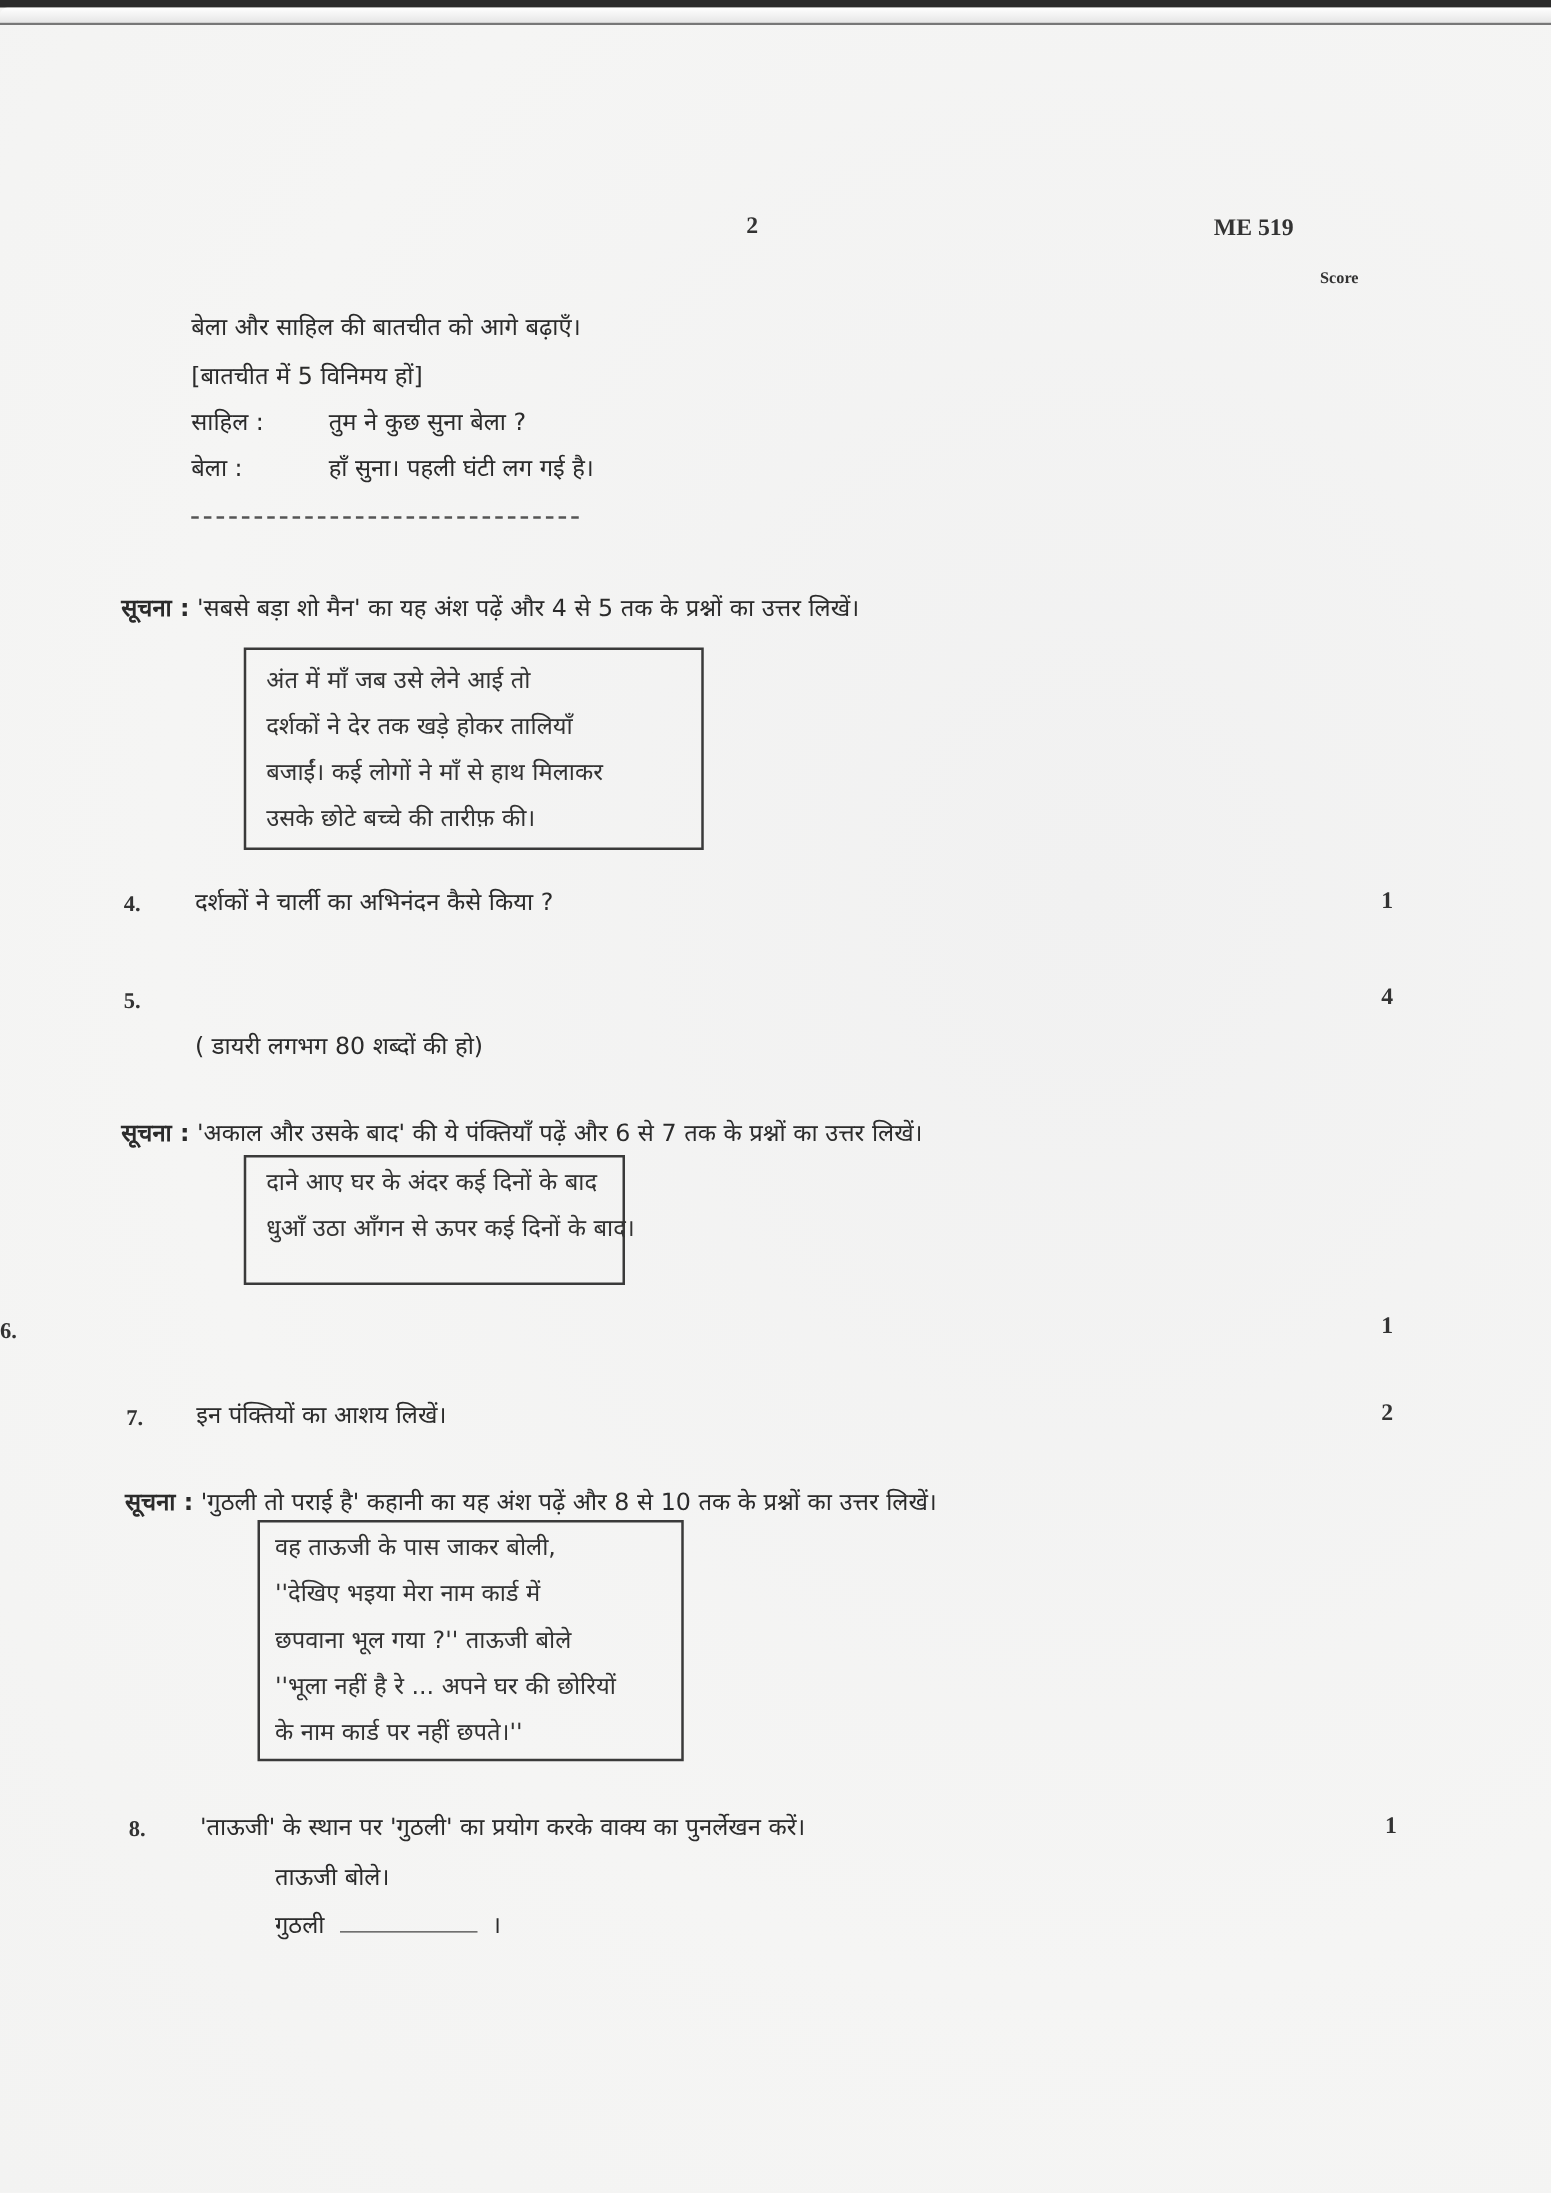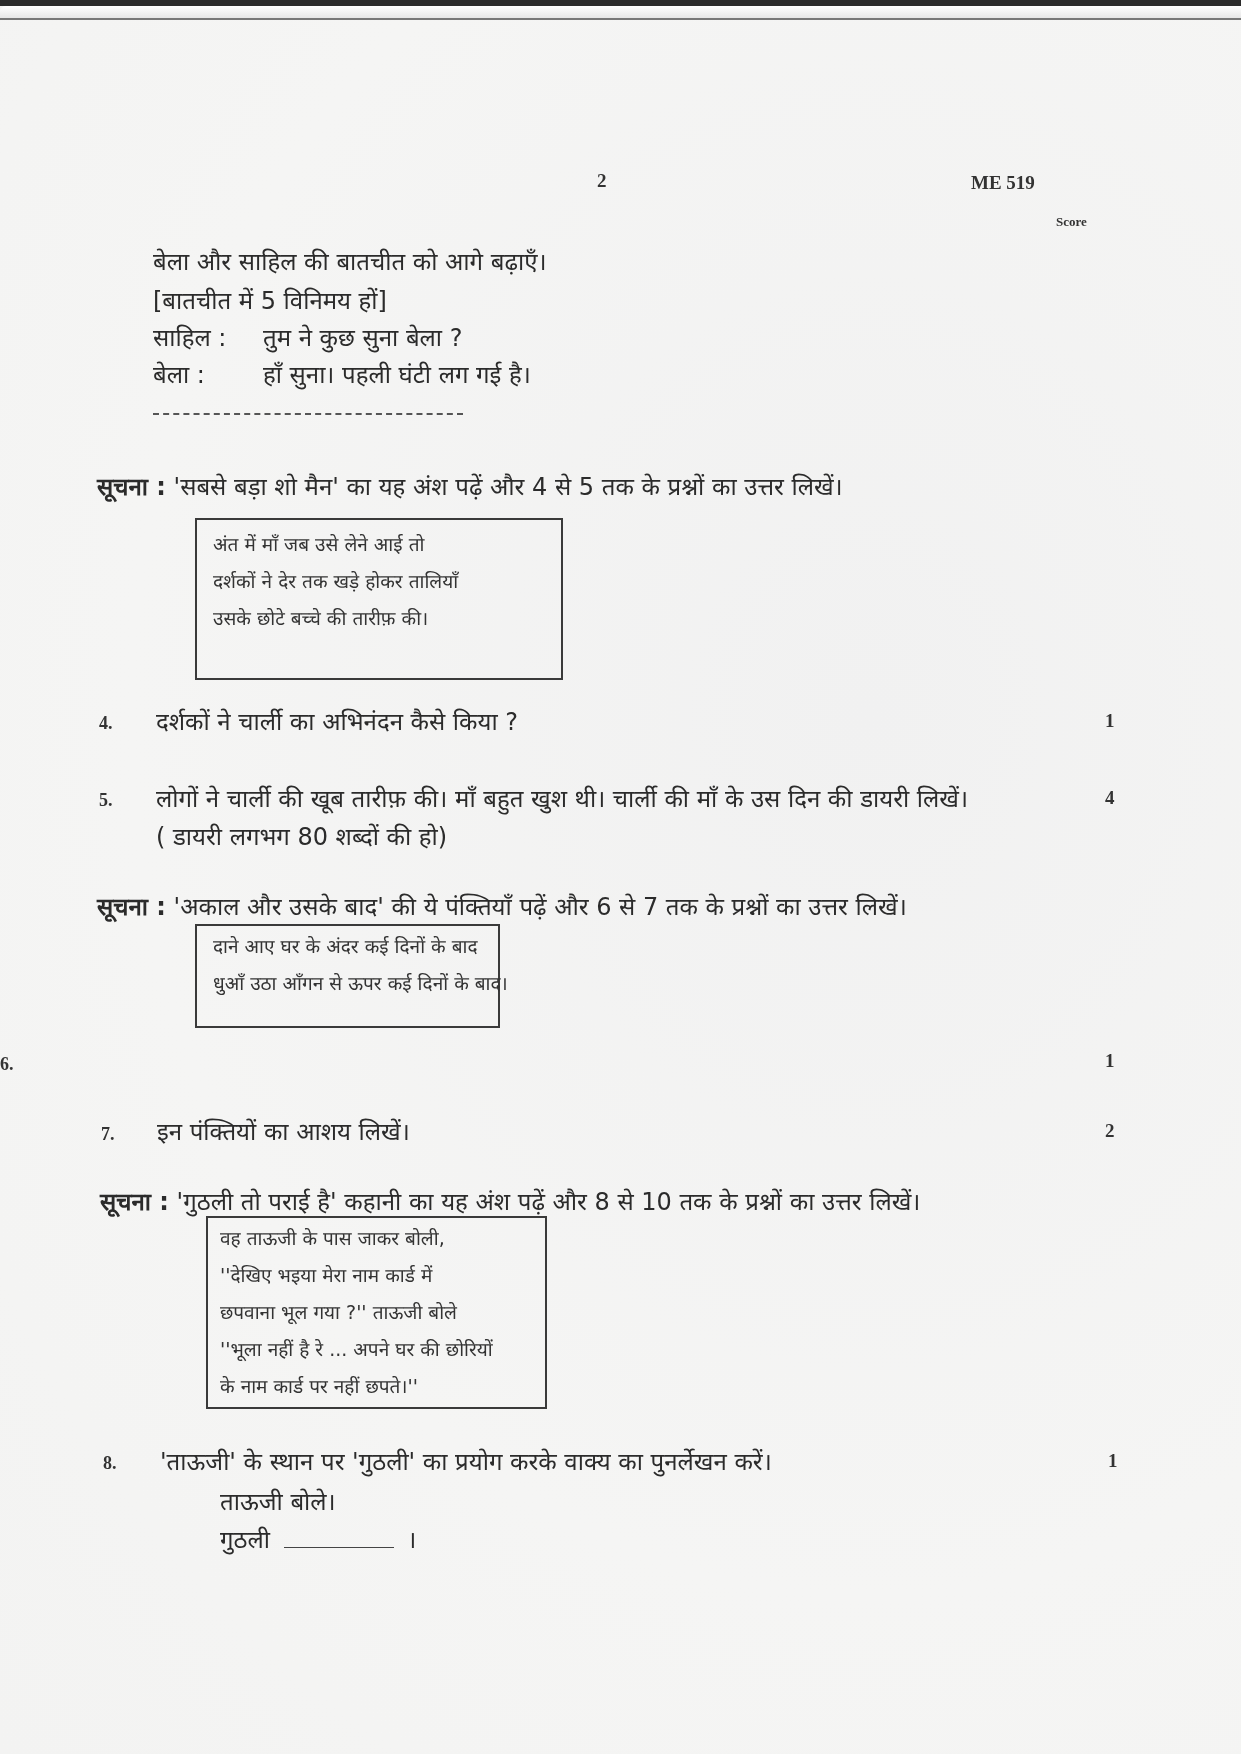--- a/index.html
+++ b/index.html
@@ -9,21 +9,21 @@
       font-family: "DejaVu Sans", "Liberation Sans", sans-serif;
       color: #2a2a2a;
     }
     .top-band { position: absolute; left: 0; top: 0; width: 1241px; height: 6px; background: #2b2b2b; }
     .top-strip { position: absolute; left: 0; top: 6px; width: 1241px; height: 12px;
       background: linear-gradient(#ffffff, #e6e6e6); border-bottom: 2px solid #777; border-top-left-radius: 6px; }
     .page { position: absolute; left: 0; top: 20px; width: 1241px; height: 1734px;
       background: radial-gradient(ellipse at 70% 40%, #f1f1f1 0%, #f5f5f4 60%, #f3f3f2 100%); }
     .abs { position: absolute; white-space: nowrap; }
     .serif { font-family: "Liberation Serif", "DejaVu Serif", serif; font-weight: bold; color: #333; }
-    .hi { font-size: 24px; line-height: 24px; color: #2b2b2b; }
+    .hi { font-size: 19px; line-height: 24px; color: #2b2b2b; }
     .qnum { font-family: "Liberation Serif", serif; font-weight: bold; font-size: 18px; color: #333; }
     .score { font-family: "Liberation Serif", serif; font-weight: bold; font-size: 19px; color: #333; }
     .note-label { font-weight: bold; }
     .box { position: absolute; border: 2px solid #3a3a3a; background: transparent; box-sizing: border-box; }
     .box .line { font-size: 19px; line-height: 37px; white-space: nowrap; color: #333; }
     .dash { position: absolute; border-top: 2px dashed #555; }
     .speaker { display: inline-block; width: 110px; }
     .blank { display: inline-block; width: 110px; border-bottom: 1px solid #444; margin: 0 6px; }
   </style>
 </head>
@@ -48,29 +48,29 @@
   </div>
   <div class="dash" style="left:153px; top:393px; width:310px;"></div>
 
   <div class="abs hi" style="left:97px; top:455px;">
     <span class="note-label">सूचना :</span>
     <span>'सबसे बड़ा शो मैन' का यह अंश पढ़ें और 4 से 5 तक के प्रश्नों का उत्तर लिखें।</span>
   </div>
   <div class="box" style="left:195px; top:498px; width:368px; height:162px; padding:6px 0 0 16px;">
     <div class="line">अंत में  माँ जब उसे लेने आई तो</div>
     <div class="line">दर्शकों ने देर तक खड़े होकर तालियाँ</div>
+    <div class="line">बजाईं।  कई लोगों ने माँ से हाथ मिलाकर</div>
     <div class="line">उसके छोटे बच्चे की तारीफ़ की।</div>
   </div>
 
   <div class="abs qnum" style="left:99px; top:693px;">4.</div>
   <div class="abs hi" style="left:156px; top:690px;">दर्शकों ने चार्ली का अभिनंदन कैसे किया ?</div>
   <div class="abs score" style="left:1105px; top:690px;">1</div>
 
   <div class="abs qnum" style="left:99px; top:770px;">5.</div>
-  <div class="abs hi" style="left:156px; top:767px;">लोगों ने चार्ली की खूब तारीफ़ की।  माँ बहुत खुश थी।  चार्ली की माँ के उस दिन की डायरी लिखें।</div>
   <div class="abs hi" style="left:156px; top:805px;">( डायरी लगभग 80 शब्दों की हो)</div>
   <div class="abs score" style="left:1105px; top:767px;">4</div>
 
   <div class="abs hi" style="left:97px; top:875px;">
     <span class="note-label">सूचना :</span>
     <span>'अकाल और उसके बाद' की ये पंक्तियाँ पढ़ें और 6 से 7 तक के प्रश्नों का उत्तर लिखें।</span>
   </div>
   <div class="box" style="left:195px; top:904px; width:305px; height:104px; padding:2px 0 4px 16px;">
     <div class="line">दाने आए घर के अंदर कई दिनों के बाद</div>
     <div class="line">धुआँ उठा आँगन से ऊपर कई दिनों के बाद।</div>

